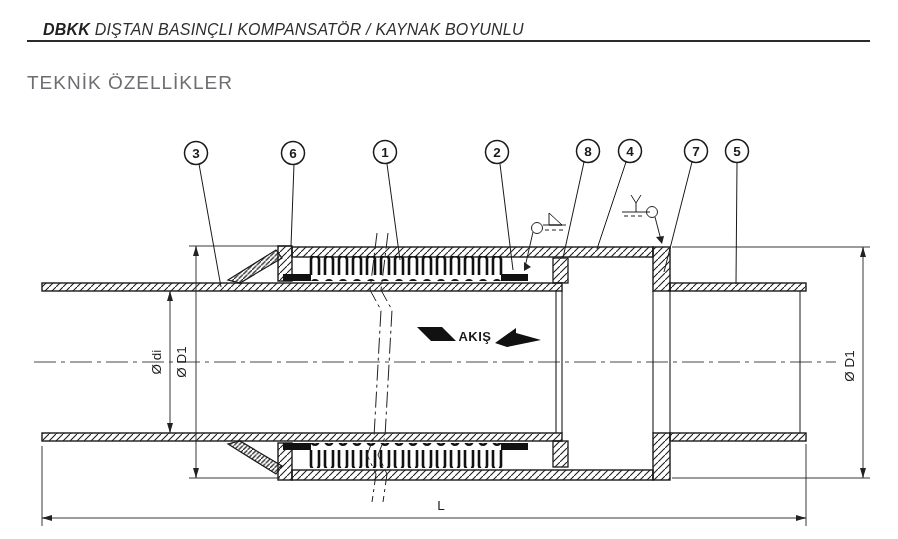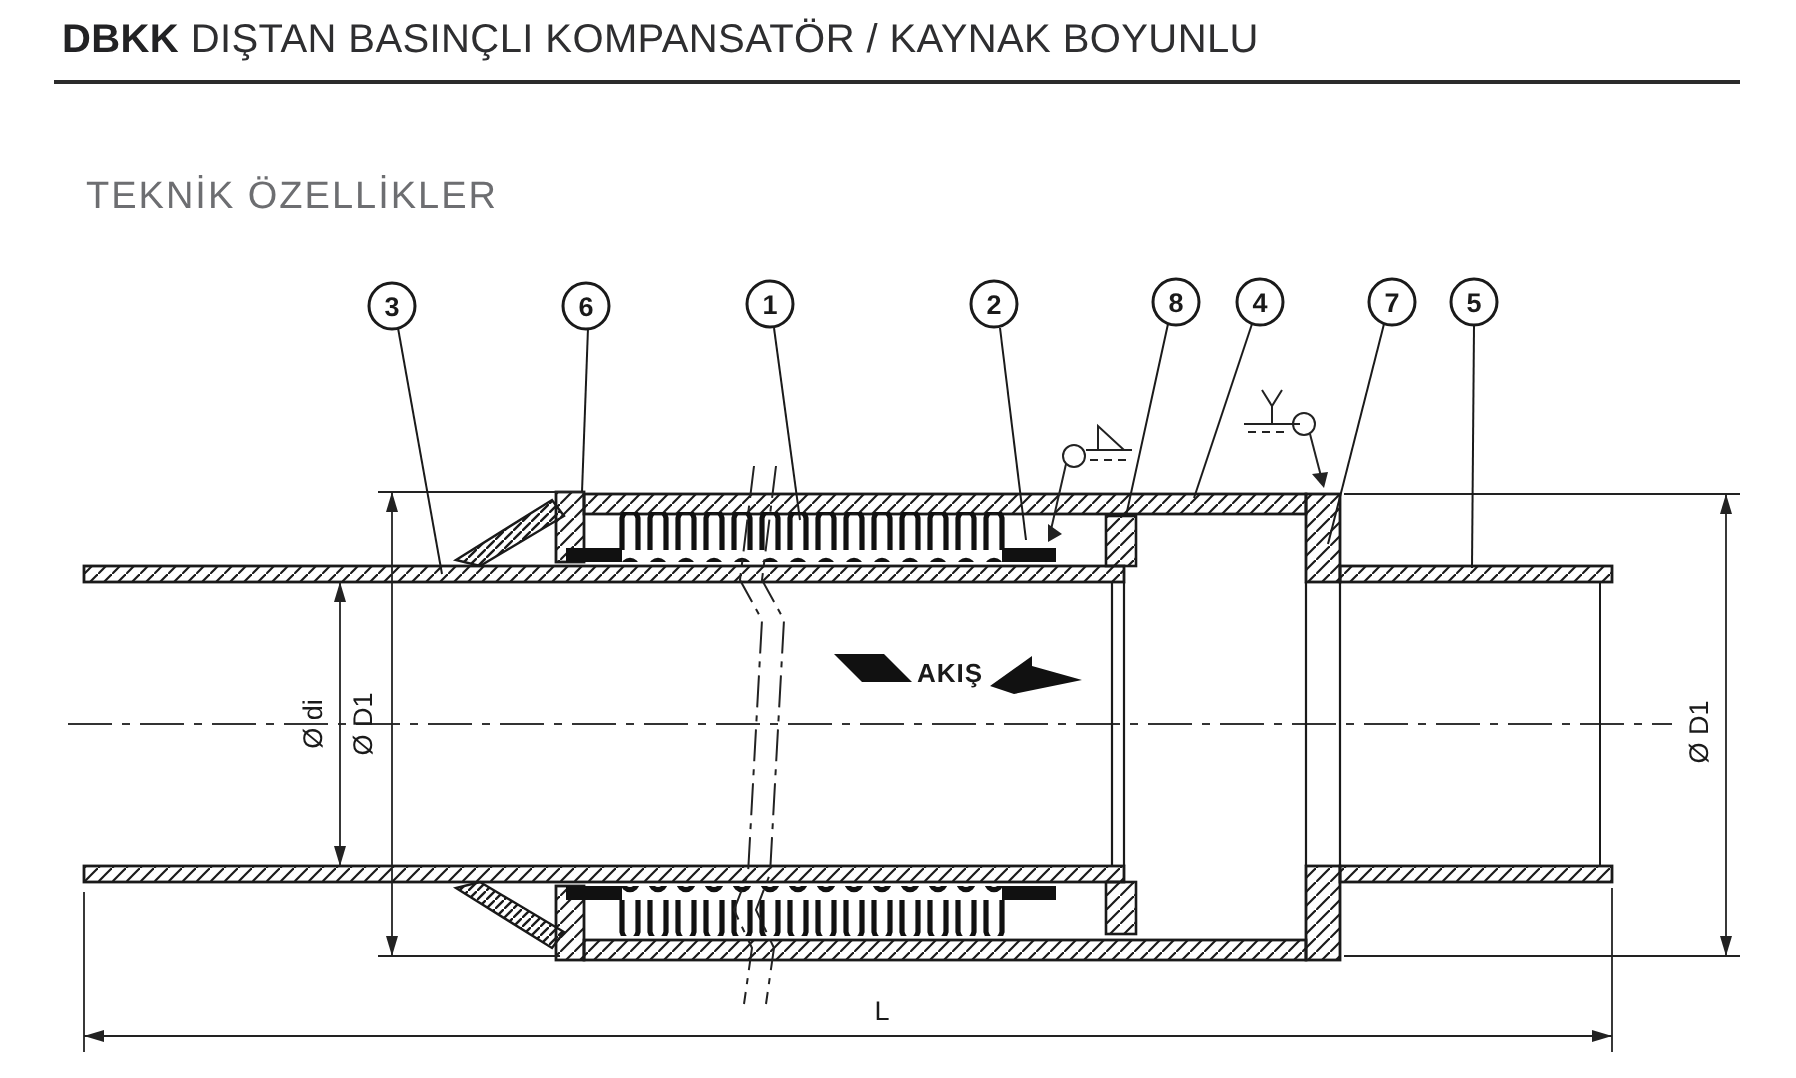--- a/index.html
+++ b/index.html
@@ -3,29 +3,29 @@
 <meta charset="utf-8">
 <style>
   html,body{margin:0;padding:0;}
   body{
     width:898px;height:539px;position:relative;overflow:hidden;
     background:#ffffff;
     font-family:"Liberation Sans", sans-serif;
     -webkit-font-smoothing:antialiased;
   }
   .page-title{
-    position:absolute;left:27px;top:5px;margin:4px;
-    font-size:20px;font-weight:400;color:#2e2e30;letter-spacing:.2px;white-space:nowrap;
+    position:absolute;left:27px;top:5px;margin:16px;
+    font-size:16px;font-weight:400;color:#2e2e30;letter-spacing:.2px;white-space:nowrap;font-style:italic;
   }
   .page-title .code{font-weight:700;color:#222224;}
   .title-rule{
     position:absolute;left:27px;top:40px;width:843px;height:2px;background:#2b2b2b;
   }
   .section-subtitle{
-    position:absolute;left:27px;top:72px;margin:16px;
+    position:absolute;left:27px;top:72px;margin:0;
     font-size:19px;font-weight:400;color:#6d6e71;letter-spacing:1px;white-space:nowrap;
   }
   svg{position:absolute;left:0;top:0;}
   svg text{font-family:"Liberation Sans", sans-serif;fill:#1a1a1a;}
   .callout-num{font-size:13.5px;font-weight:700;text-anchor:middle;}
   .dim-label{font-size:13.5px;text-anchor:middle;}
   .flow-label{font-size:13px;font-weight:600;letter-spacing:.5px;text-anchor:middle;}
 </style>
 </head>
 <body>

